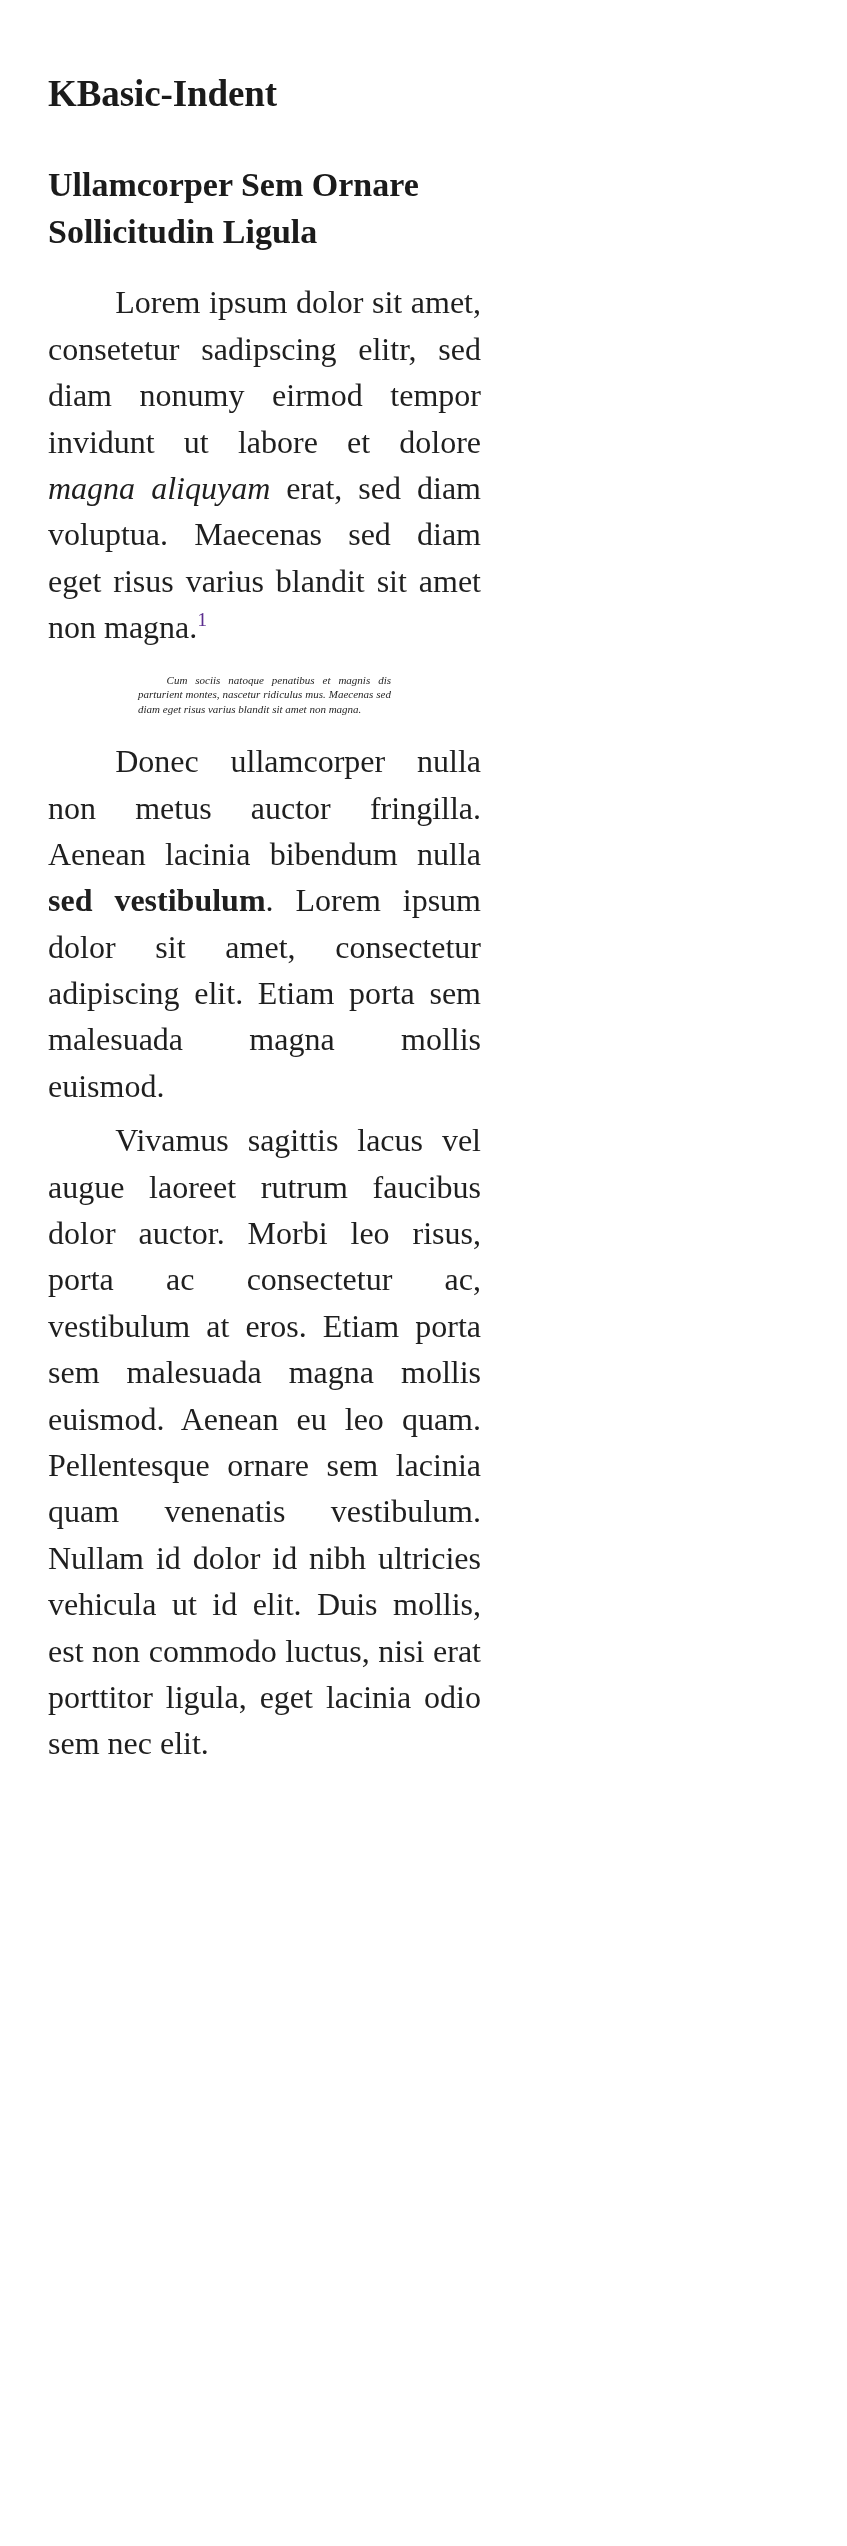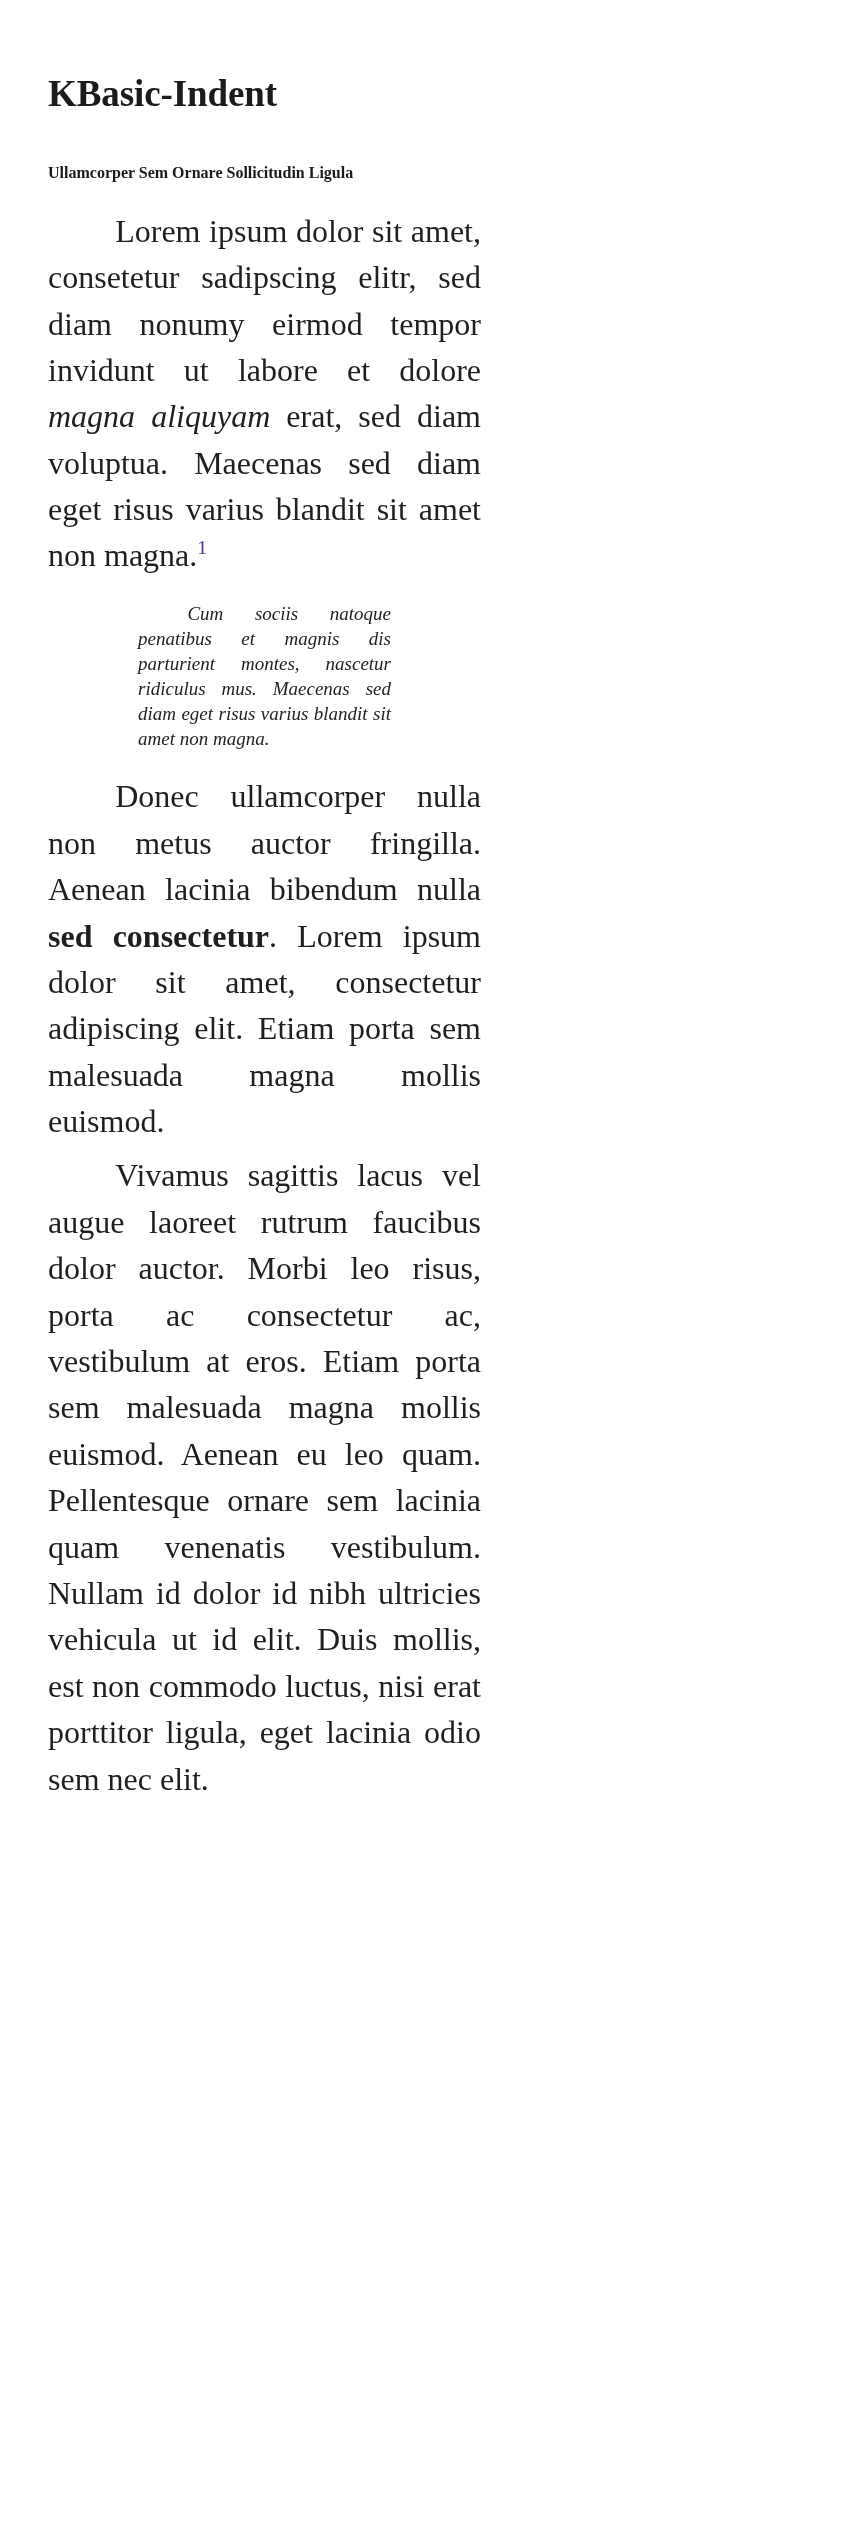--- a/index.html
+++ b/index.html
@@ -36,21 +36,21 @@
     font-size: 37px;
     line-height: 1.18;
     letter-spacing: -0.1px;
     color: #1b1b1b;
     margin: 0 0 46px 0;
   }
 
   .doc-subtitle {
     font-family: "Liberation Serif", "DejaVu Serif", serif;
     font-weight: 700;
-    font-size: 16px;
+    font-size: 34px;
     line-height: 1.38;
     color: #1b1b1b;
     margin: 0 0 24px 0;
     max-width: 420px;
   }
 
   
   .body-par {
     font-size: 32px;
     line-height: 1.45;
@@ -80,21 +80,21 @@
     font-size: 0.62em;
     vertical-align: super;
     line-height: 0;
     color: #5b2d8e;
     text-decoration: none;
   }
 
   
   .blockquote {
     font-style: italic;
-    font-size: 19px;
+    font-size: 11px;
     line-height: 1.32;
     text-align: justify;
     text-justify: inter-word;
     text-indent: 2.6em;
     color: #1f1f1f;
     margin: 22px 16px 22px 0;
     padding: 0 0 0 90px;
     width: 343px;
     box-sizing: border-box;
     hyphens: auto;
@@ -108,18 +108,18 @@
   <div class="content">
 
     <h1 class="doc-title">KBasic-Indent</h1>
 
     <h2 class="doc-subtitle">Ullamcorper Sem Ornare Sollicitudin Ligula</h2>
 
     <p class="body-par"><span>Lorem ipsum dolor sit amet, consetetur sadipscing elitr, sed diam nonumy eirmod tempor invidunt ut labore et dolore </span><em>magna aliquyam</em><span> erat, sed diam voluptua. Maecenas sed diam eget risus varius blandit sit amet non magna.</span><a class="fn-ref" href="#">1</a></p>
 
     <blockquote class="blockquote">Cum sociis natoque penatibus et magnis dis parturient montes, nascetur ridiculus mus. Maecenas sed diam eget risus varius blandit sit amet non magna.</blockquote>
 
-    <p class="body-par"><span>Donec ullamcorper nulla non metus auctor fringilla. Aenean lacinia bibendum nulla </span><strong>sed consectetur</strong><span>. Lorem ipsum dolor sit amet, consectetur adipiscing elit. Etiam porta sem malesuada magna mollis euismod.</span></p>
+    <p class="body-par"><span>Donec ullamcorper nulla non metus auctor fringilla. Aenean lacinia bibendum nulla </span><strong>sed vestibulum</strong><span>. Lorem ipsum dolor sit amet, consectetur adipiscing elit. Etiam porta sem malesuada magna mollis euismod.</span></p>
 
     <p class="body-par">Vivamus sagittis lacus vel augue laoreet rutrum faucibus dolor auctor. Morbi leo risus, porta ac consectetur ac, vestibulum at eros. Etiam porta sem malesuada magna mollis euismod. Aenean eu leo quam. Pellentesque ornare sem lacinia quam venenatis vestibulum. Nullam id dolor id nibh ultricies vehicula ut id elit. Duis mollis, est non commodo luctus, nisi erat porttitor ligula, eget lacinia odio sem nec elit.</p>
 
   </div>
 </div>
 
 </body></html>

